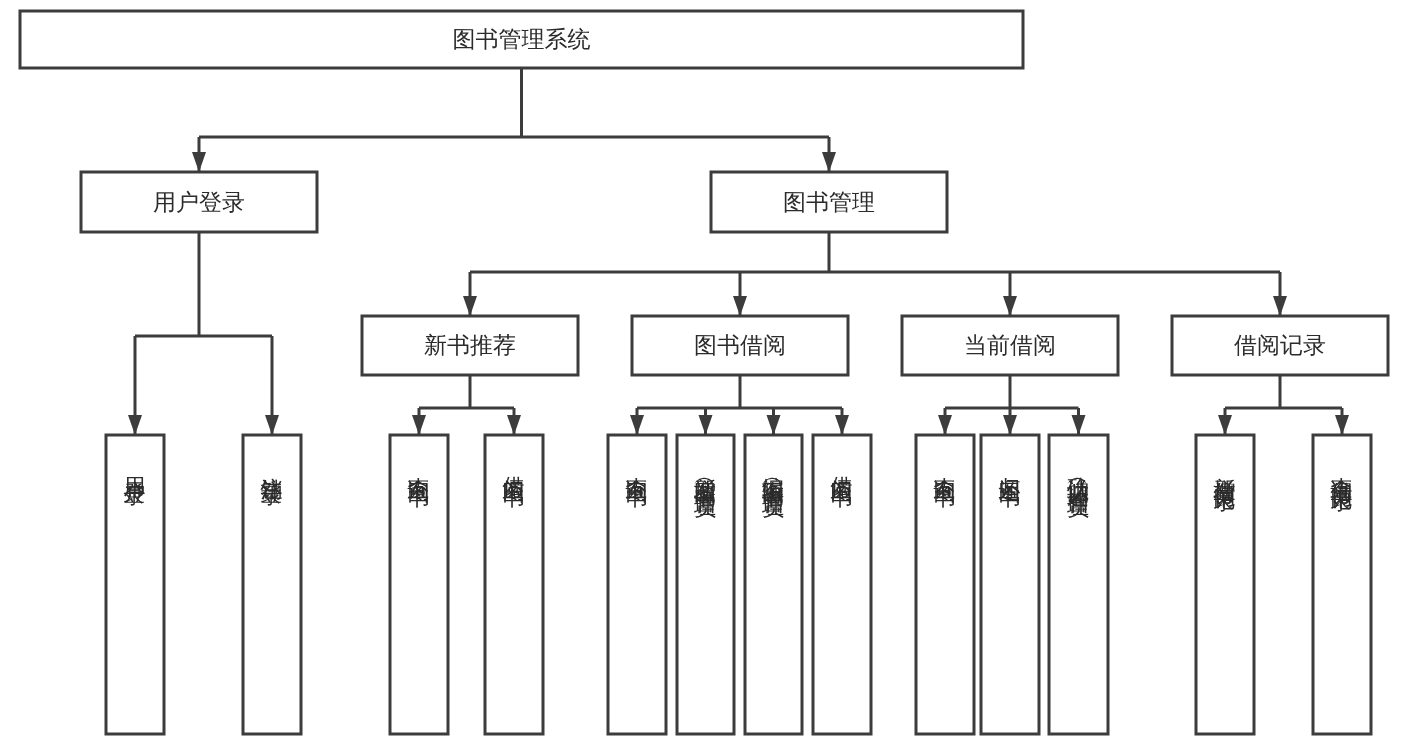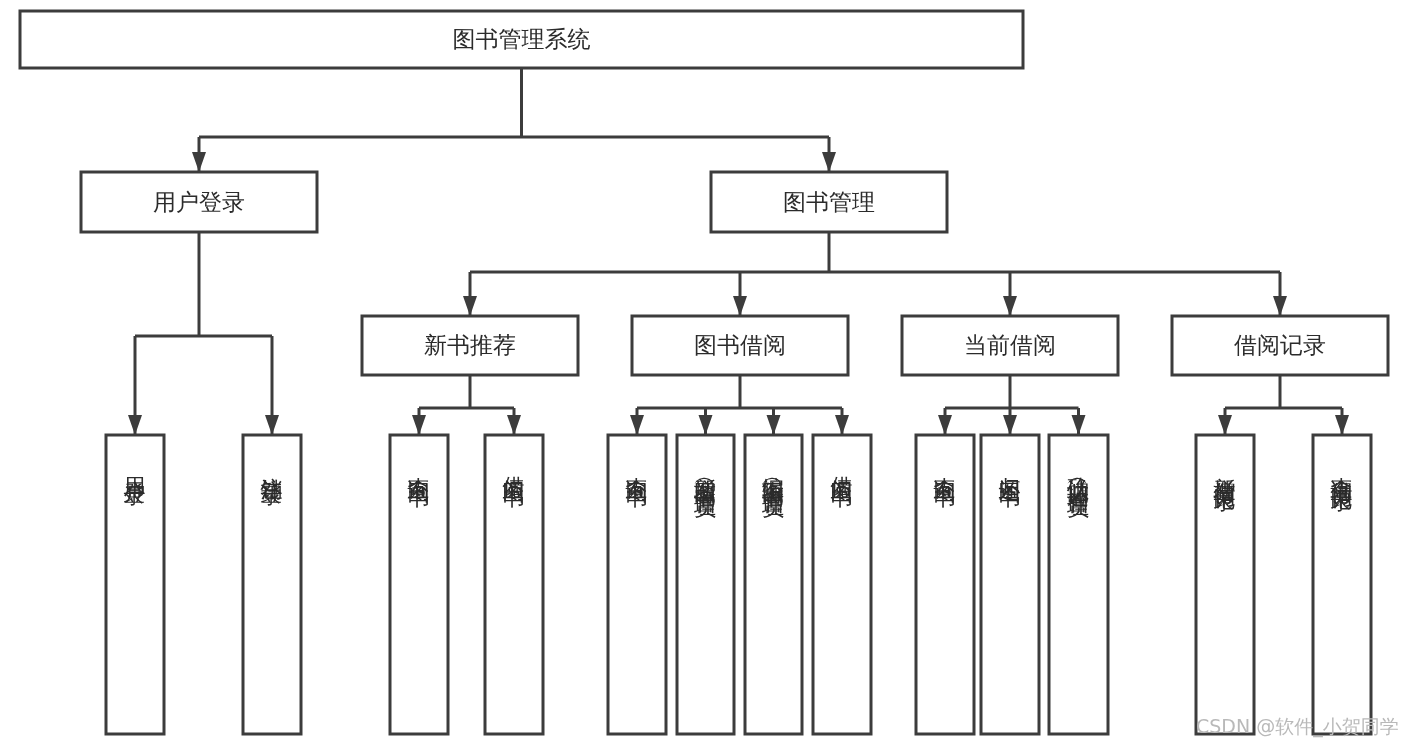--- a/index.html
+++ b/index.html
@@ -212,15 +212,14 @@
       <div class="node-label-v" style="left: 705.5px; top: 459px; height: 269px;">新增图书（管理员）</div>
       <div class="node-label-v" style="left: 773.5px; top: 459px; height: 269px;">编辑图书（管理员）</div>
       <div class="node-label-v" style="left: 842px; top: 459px; height: 269px;">借阅图书</div>
       <div class="node-label-v" style="left: 945px; top: 459px; height: 269px;">查询图书</div>
       <div class="node-label-v" style="left: 1010px; top: 459px; height: 269px;">归还图书</div>
       <div class="node-label-v" style="left: 1078.5px; top: 459px; height: 269px;">确认归还（管理员）</div>
       <div class="node-label-v" style="left: 1225px; top: 459px; height: 269px;">新增借阅记录</div>
       <div class="node-label-v" style="left: 1342px; top: 459px; height: 269px;">查询借阅记录</div>
     </div>
 
-  <div class="watermark" style="left: 1196px; top: 714px; color: rgb(185, 185, 185);">CSDN @软件_小贺同学</div>
 
 </div>
 
 </body></html>

